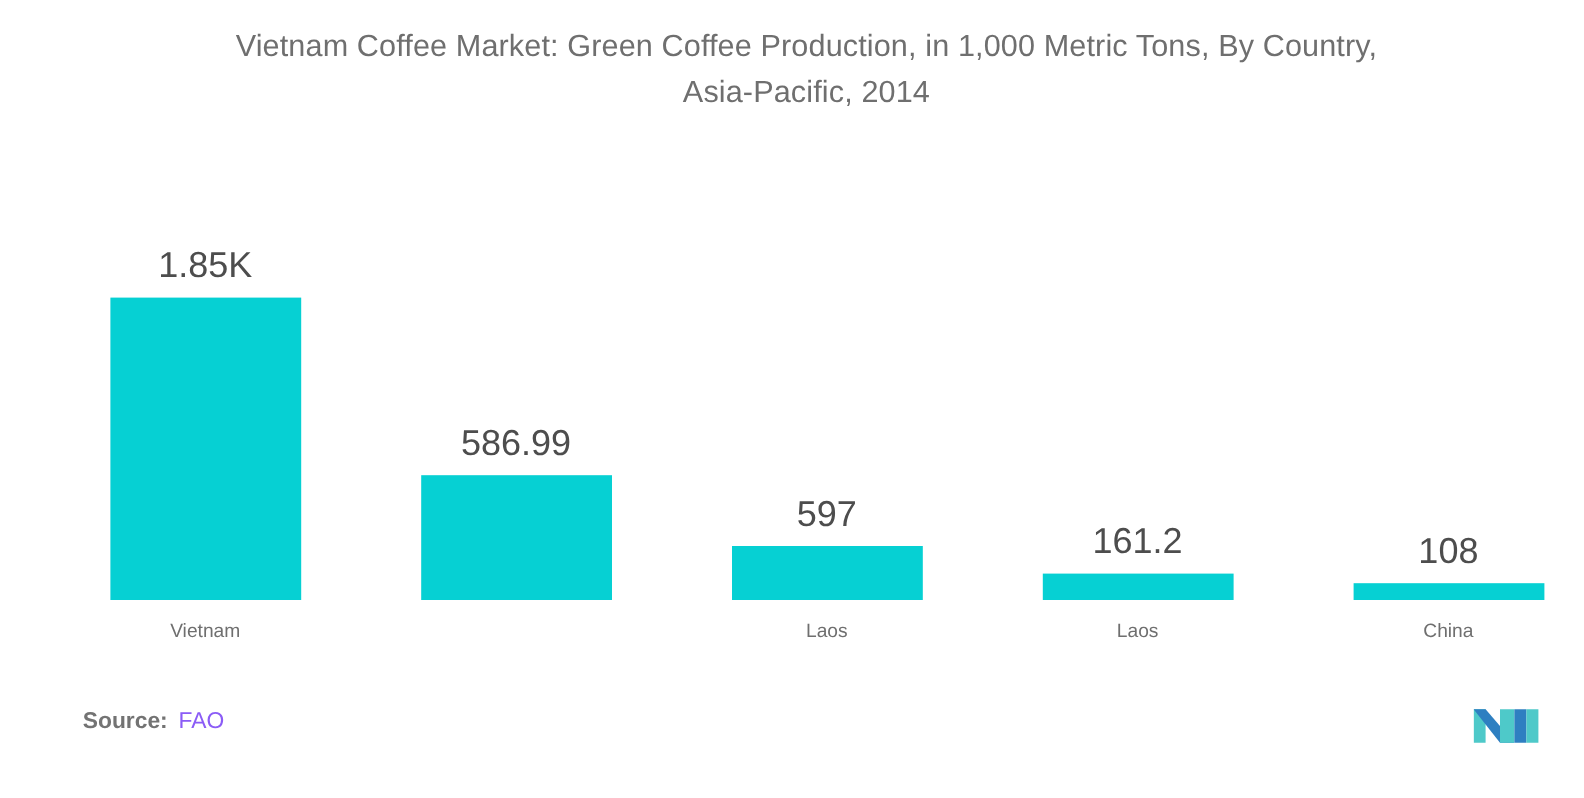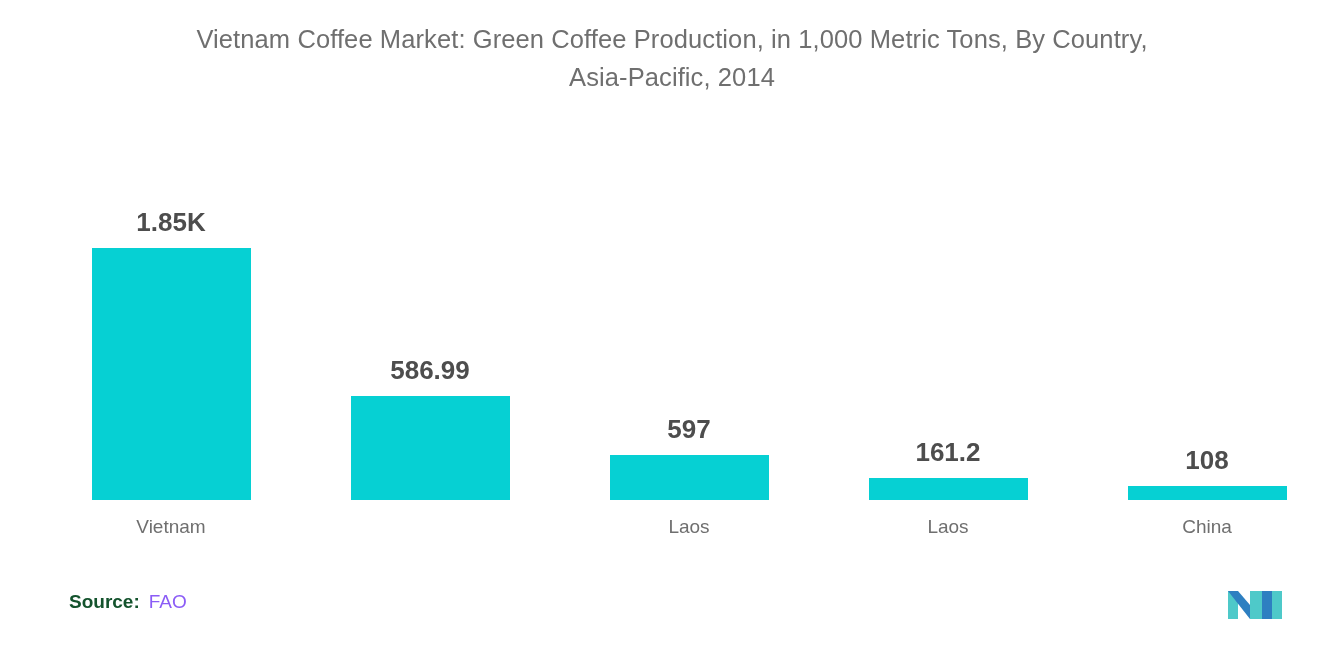--- a/index.html
+++ b/index.html
@@ -59,41 +59,41 @@
     left: 0; right: 0; bottom: 50px;
     height: 302px;
     display: flex;
     flex-direction: column;
     justify-content: flex-end;
     align-items: center;
   }
 
   .bar-value {
     color: #4d4d4d;
-    font-size: 26px;
+    font-size: 30px;
     line-height: 26px;
     margin-bottom: 13px;
     white-space: nowrap;
-    font-weight: 700;
+    font-weight: 400;
     text-align: right;
   }
 
   .bar-rect {
     width: 159px;
     background: #06d0d3;
     border-radius: 0;
   }
 
   .bar-label {
     position: absolute;
     left: 0; right: 0;
     bottom: 10px;
     text-align: center;
     color: #6f6f6f;
-    font-size: 19px;
+    font-size: 16px;
     line-height: 26px;
     font-weight: 400;
   }
 
   
   #footer {
     position: absolute;
     left: 0;
     bottom: 0;
     width: 1320px;
@@ -102,21 +102,21 @@
 
   #source-block {
     position: absolute;
     left: 57px;
     top: 14px;
     font-size: 19px;
     line-height: 26px;
     white-space: nowrap;
   }
   #source-label {
-    color: #14532d;
+    color: #737373;
     font-weight: 700;
   }
   #source-value {
     color: #8b5cf6;
     font-weight: 400;
     margin-left: 9px;
   }
 
   #brand-logo {
     position: absolute;

